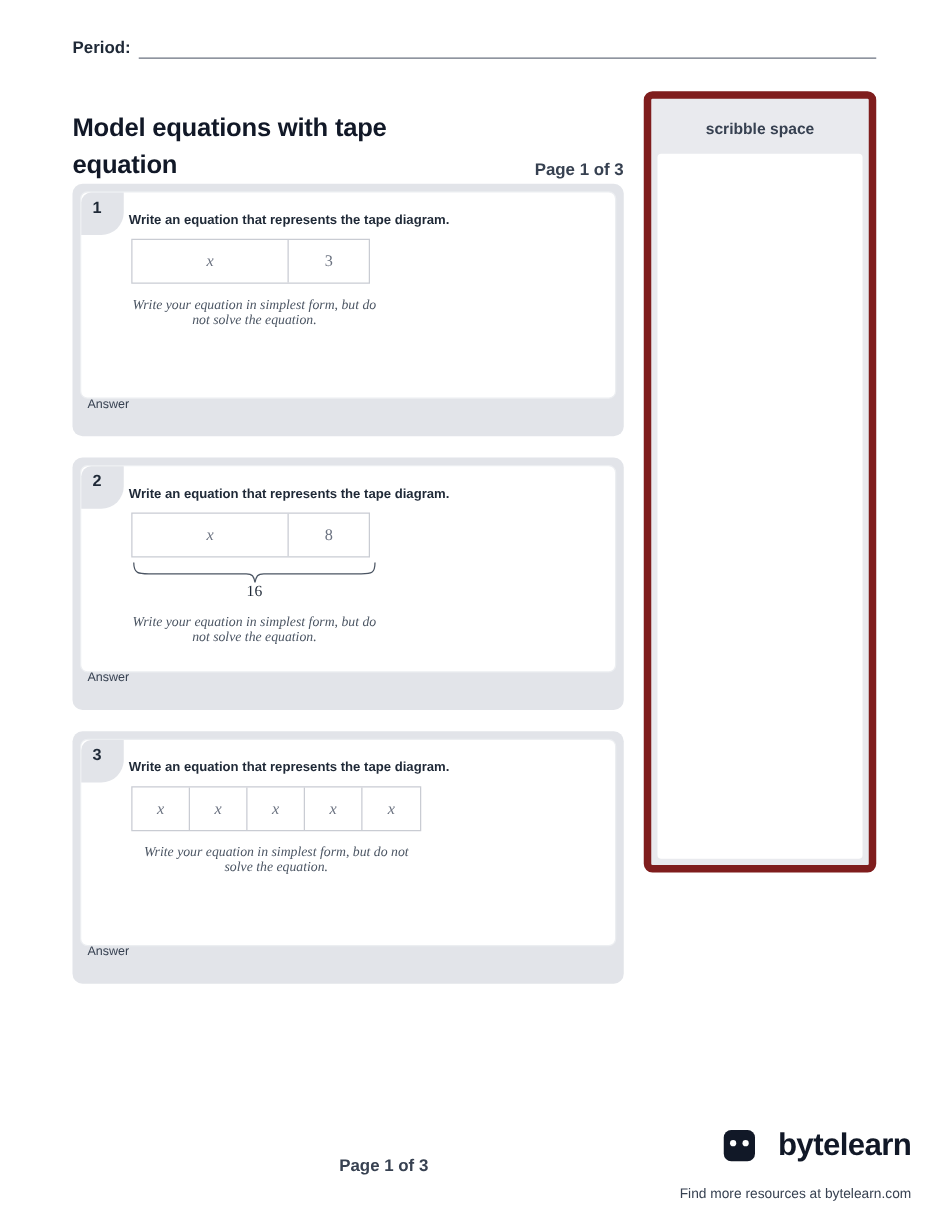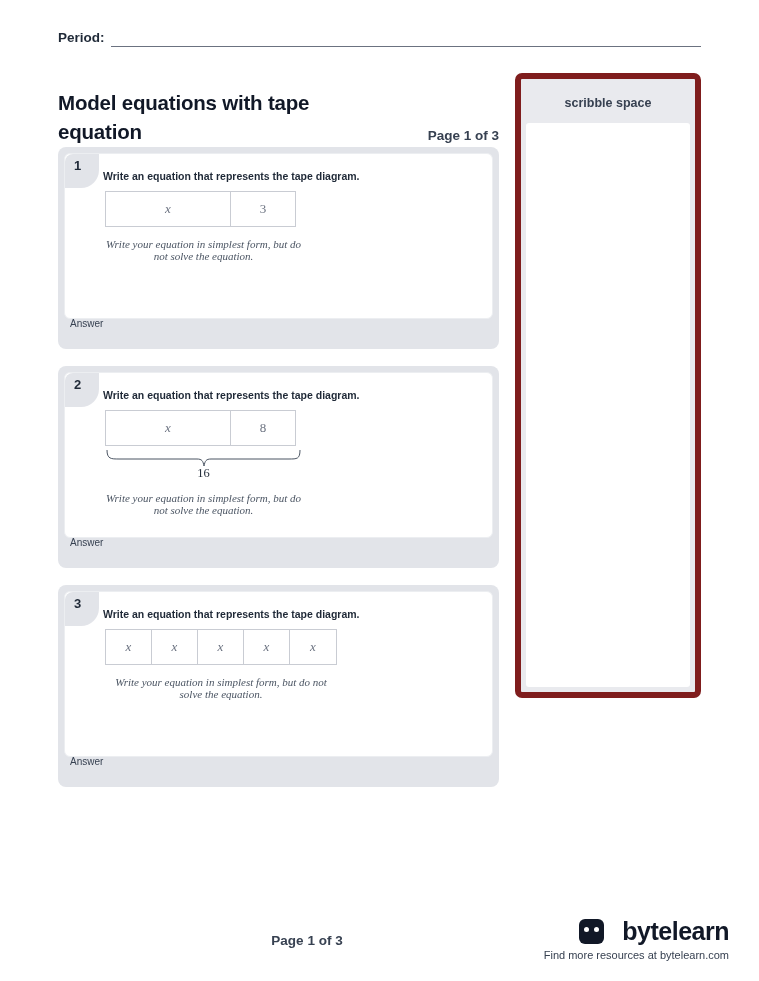--- a/index.html
+++ b/index.html
@@ -257,21 +257,21 @@
   .brand-name {
     font-size: 25px;
     font-weight: bold;
     color: #111827;
     letter-spacing: -0.5px;
     line-height: 1;
   }
   .brand-sub {
     font-size: 11px;
     color: #374151;
-    margin-top: 5px;
+    margin-top: 20px;
   }
 </style>
 </head>
 <body>
 
 <div class="page">
 
   <div class="header-row">
     <div class="field field-period">
       <span class="field-label">Period:</span>

